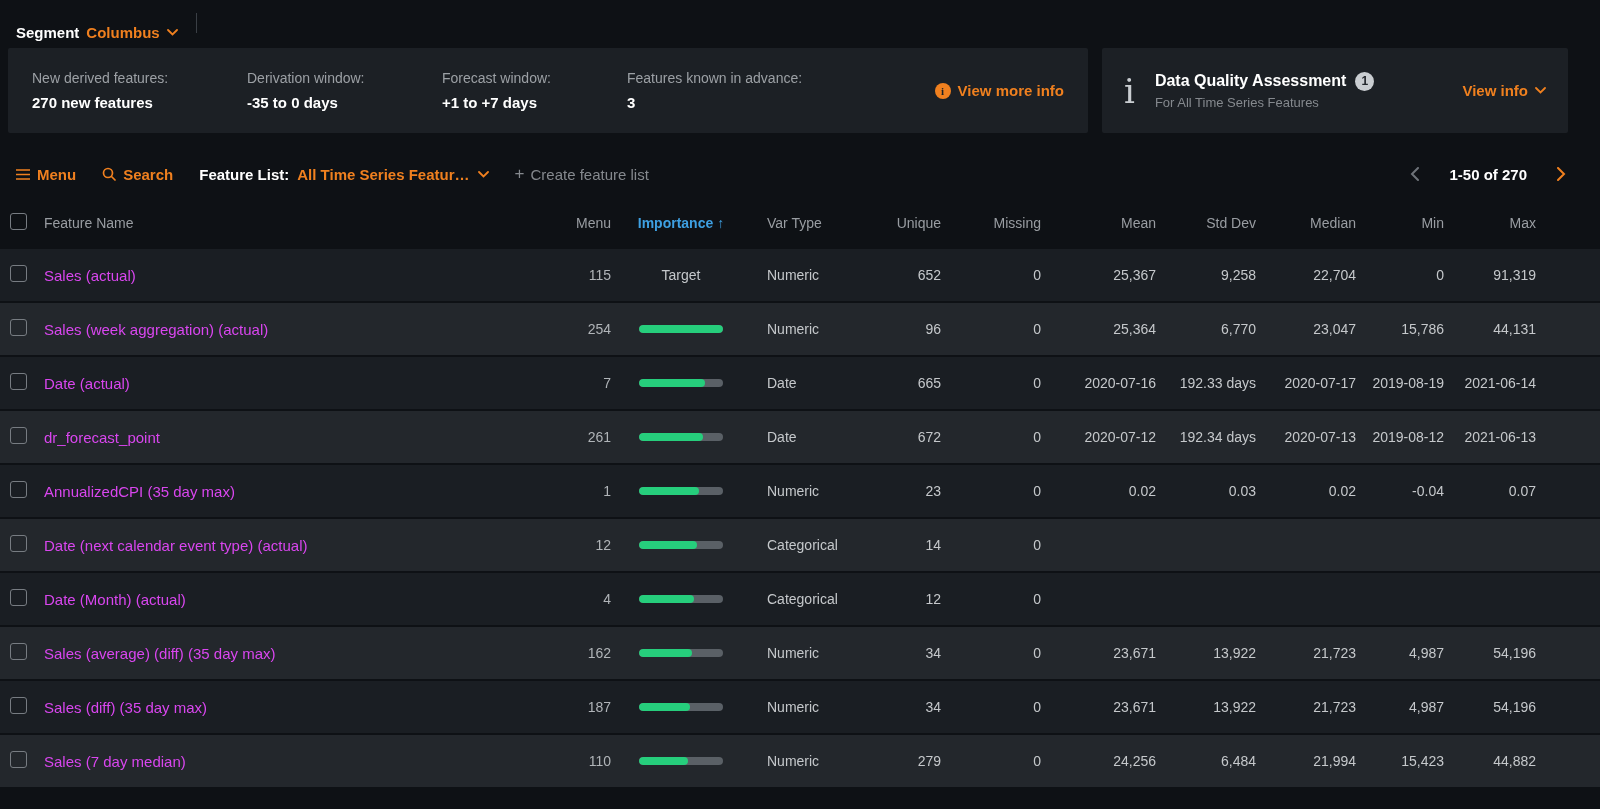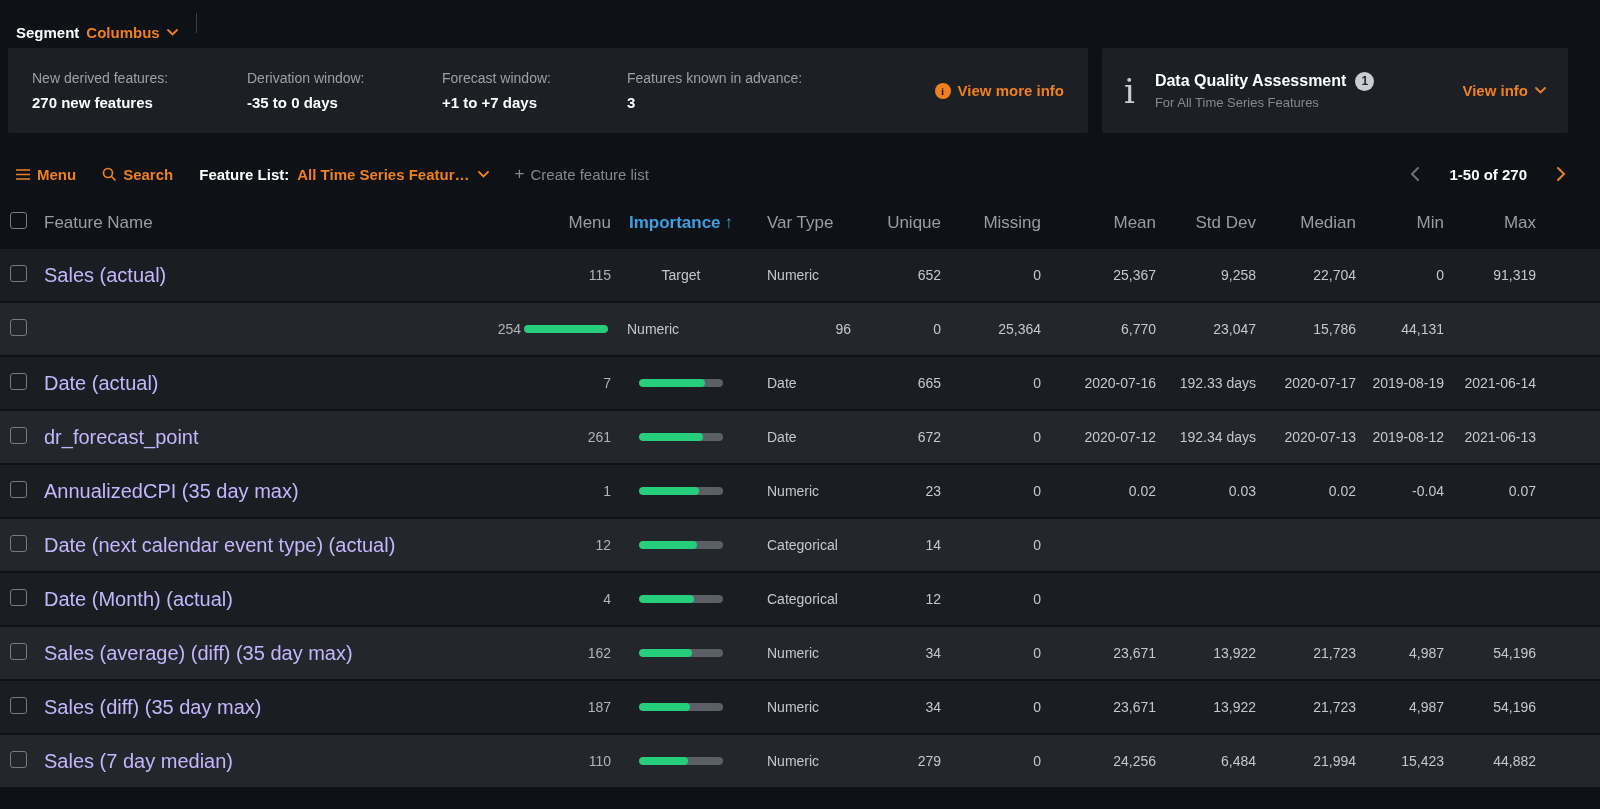--- a/index.html
+++ b/index.html
@@ -52,32 +52,32 @@
   .create-link { display:flex; align-items:center; gap:6px; color:#85898e; font-size:15px; cursor:pointer; }
   .create-link .plus { font-size:17px; }
   .tool-right { margin-left:auto; display:flex; align-items:center; gap:30px; }
   .pag-chev { display:inline-flex; cursor:pointer; }
   .pag-chev.prev { color:#6e7379; }
   .pag-chev.next { color:#f0801f; }
   .pag-text { font-size:15px; font-weight:bold; color:#ffffff; }
 
   
   .grid-cols { display:grid; grid-template-columns:34px minmax(0,1fr) 90px 140px 100px 90px 100px 115px 100px 100px 88px 92px; align-items:center; padding:0 64px 0 10px; }
-  .thead { height:50px; color:#999da2; font-size:17px; border-bottom:2px solid #0e1115; }
+  .thead { height:50px; color:#999da2; font-size:14px; border-bottom:2px solid #0e1115; }
   .cell { white-space:nowrap; overflow:hidden; }
   .c-right { text-align:right; }
   .c-center { text-align:center; }
   .c-vartype { padding-left:16px; }
   .th-importance { color:#3ea0e2; font-weight:bold; }
   .th-importance .arrow { margin-left:4px; }
   .checkbox { display:inline-block; width:17px; height:17px; border:1px solid #777c82; border-radius:3px; background:transparent; cursor:pointer; }
   .trow { height:54px; border-bottom:2px solid #0e1115; font-size:14px; color:#c5c8cb; cursor:default; }
   .trow.odd  { background:#1a1e23; }
   .trow.even { background:#23272c; }
-  .c-name { font-size:20px; color:#c4b5fd; padding-right:12px; }
+  .c-name { font-size:15px; color:#d946ef; padding-right:12px; }
   .c-index { color:#b0b4b8; }
   .c-importance { display:flex; justify-content:center; align-items:center; }
   .target-label { color:#c5c8cb; }
   .bar { position:relative; width:84px; height:8px; border-radius:4px; background:#5a6066; overflow:hidden; }
   .bar .fill { position:absolute; left:0; top:0; bottom:0; border-radius:4px; background:#26ce7c; }
   svg { display:block; }
 </style>
 </head>
 <body>
 
@@ -216,20 +216,21 @@
     <div class="cell c-right">652</div>
     <div class="cell c-right">0</div>
     <div class="cell c-right">25,367</div>
     <div class="cell c-right">9,258</div>
     <div class="cell c-right">22,704</div>
     <div class="cell c-right">0</div>
     <div class="cell c-right">91,319</div>
   </div>
         <div class="trow grid-cols even">
     <div class="cell"><span class="checkbox"></span></div>
+    <div class="cell c-name">Sales (week aggregation) (actual)</div>
     <div class="cell c-index c-right">254</div>
     <div class="cell c-importance">
 
       <span class="bar">
               <span class="fill" style="width: 100%;"></span>
             </span>
     </div>
     <div class="cell c-vartype">Numeric</div>
     <div class="cell c-right">96</div>
     <div class="cell c-right">0</div>

